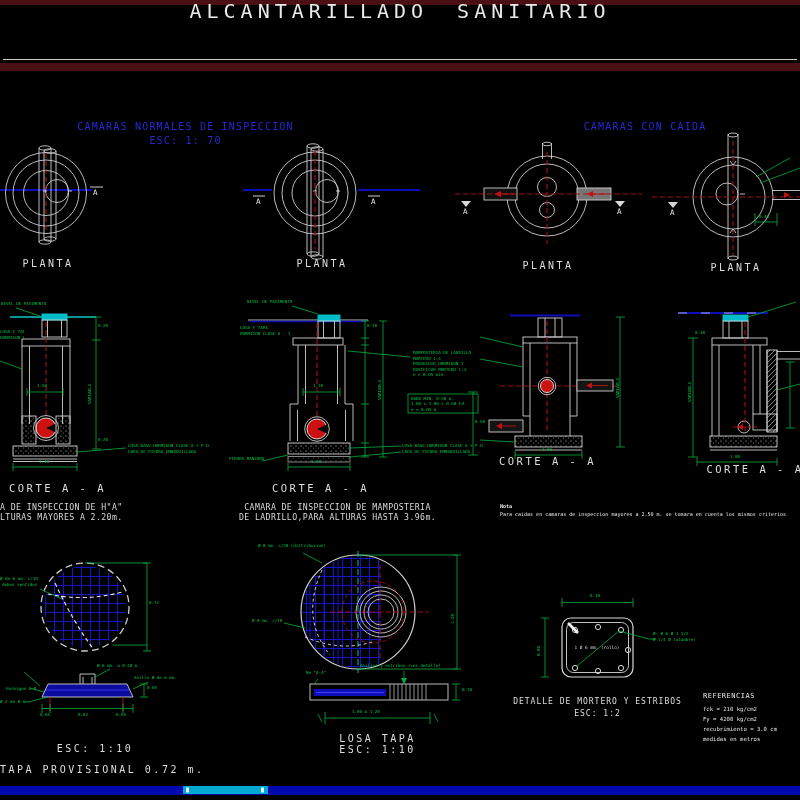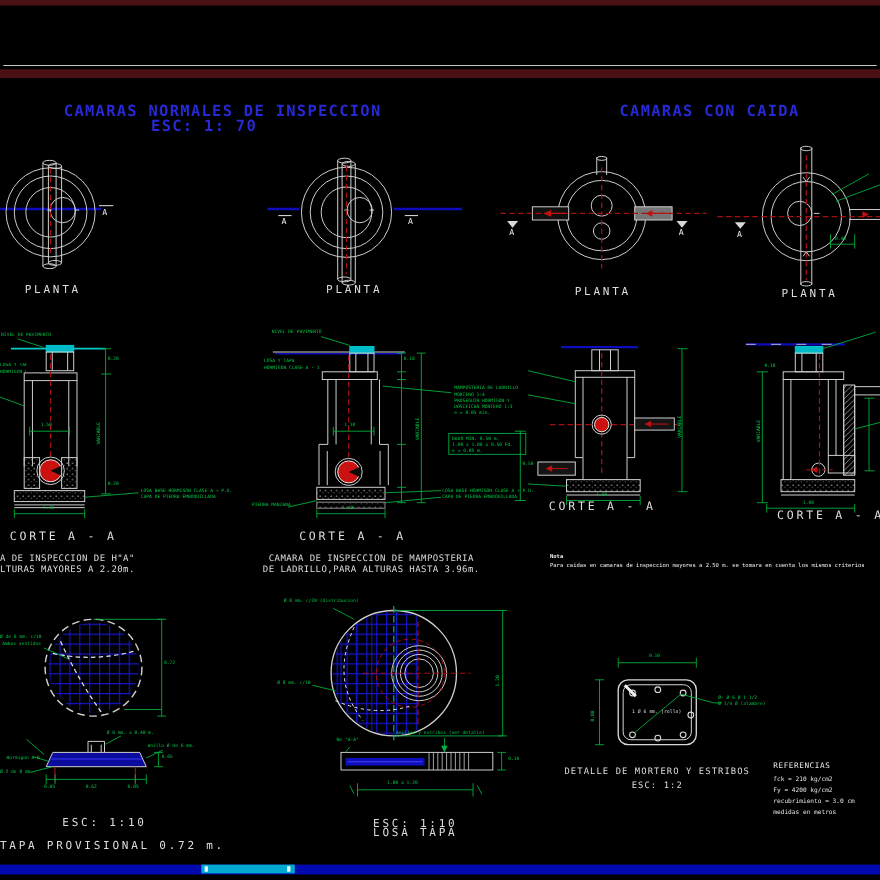--- a/index.html
+++ b/index.html
@@ -1,21 +1,21 @@
 <!DOCTYPE html>
 <html><head>
 <meta charset="utf-8">
 <style>
   html,body{margin:0;padding:0;background:#000;}
   #canvas{position:relative;width:800px;height:800px;background:#000;overflow:hidden;
           font-family:"DejaVu Sans Mono","Liberation Mono",monospace;}
   .t{position:absolute;white-space:nowrap;line-height:1.15;color:#dedede;}
   .ctr{text-align:center;}
   .tt{font-size:20px;letter-spacing:5px;word-spacing:12px;color:#e9e9e9;}
-  .blue{color:#2629d4;font-size:14px;font-weight:bold;letter-spacing:1.2px;}
+  .blue{color:#2629d4;font-size:10px;font-weight:normal;letter-spacing:1.2px;margin-top:28px;}
   .lbl{font-size:10px;letter-spacing:2.5px;}
   .corte{font-size:10.5px;letter-spacing:2.5px;}
   .cap{font-size:8.2px;letter-spacing:.4px;color:#dadada;}
   .amark{font-size:7.5px;color:#eaeaea;}
   .g4{color:#00c546;font-size:4.2px;}
   .w4{color:#dcdcdc;font-size:4.4px;}
   .n5{color:#f0f0f0;font-size:5px;}
   .ref{color:#e2e2e2;font-size:5.6px;}
   .reft{color:#e8e8e8;font-size:7px;letter-spacing:.5px;}
   .rot{transform:rotate(-90deg);transform-origin:0 0;}
@@ -295,20 +295,21 @@
 </g>
 
 <g>
   <rect x="0" y="786" width="800" height="9" fill="#0009ad"></rect>
   <rect x="183" y="786" width="85" height="8" fill="#00a9cf"></rect>
   <rect x="186" y="787.5" width="3" height="5" fill="#e8f8ff"></rect>
   <rect x="261" y="787.5" width="3" height="5" fill="#e8f8ff"></rect>
 </g>
 </svg>
 
+<div class="t tt ctr" style="left:0;right:0;top:9">ALCANTARILLADO  SANITARIO</div>
 
 <div class="t blue ctr" style="left:58px;top:93px;width:255px">CAMARAS NORMALES DE INSPECCION</div>
 <div class="t blue ctr" style="left:58px;top:107px;width:255px">ESC:    1: 70</div>
 <div class="t blue ctr" style="left:545px;top:93px;width:200px">CAMARAS CON CAIDA</div>
 
 <div class="t lbl ctr" style="left:8px;top:258px;width:80px">PLANTA</div>
 <div class="t lbl ctr" style="left:282px;top:258px;width:80px">PLANTA</div>
 <div class="t lbl ctr" style="left:508px;top:260px;width:80px">PLANTA</div>
 <div class="t lbl ctr" style="left:696px;top:262px;width:80px">PLANTA</div>
 
@@ -389,21 +390,21 @@
 <div class="t g4 rot" style="left:451px;top:624px">1.20</div>
 
 <div class="t w4 ctr" style="left:566px;top:645px;width:62px">1 Ø 6 mm. (rollo)</div>
 <div class="t g4" style="left:590px;top:594px">0.10</div>
 <div class="t g4 rot" style="left:537px;top:656px">0.08</div>
 <div class="t g4" style="left:653px;top:632px">Ø- Ø 6 Ø 1 1/2</div>
 <div class="t g4" style="left:653px;top:638px">Ø 1/4 Ø (alambre)</div>
 
 <div class="t lbl ctr" style="left:0;top:764px;width:190px">TAPA PROVISIONAL 0.72 m.</div>
 <div class="t lbl ctr" style="left:0;top:743px;width:190px">ESC:    1:10</div>
-<div class="t lbl ctr" style="left:300px;top:752px;width:155px">LOSA TAPA</div>
+<div class="t lbl ctr" style="left:300px;top:733px;width:155px">LOSA TAPA</div>
 <div class="t lbl ctr" style="left:300px;top:744px;width:155px">ESC:    1:10</div>
 <div class="t ctr" style="left:505px;top:697px;width:185px;font-size:8px;letter-spacing:1px">DETALLE DE MORTERO Y ESTRIBOS</div>
 <div class="t ctr" style="left:505px;top:709px;width:185px;font-size:8px;letter-spacing:1px">ESC:  1:2</div>
 
 <div class="t reft" style="left:703px;top:692px">REFERENCIAS</div>
 <div class="t ref" style="left:703px;top:706px">fck = 210  kg/cm2</div>
 <div class="t ref" style="left:703px;top:716px">Fy = 4200 kg/cm2</div>
 <div class="t ref" style="left:703px;top:726px">recubrimiento = 3.0 cm</div>
 <div class="t ref" style="left:703px;top:736px">medidas en metros</div>
 

